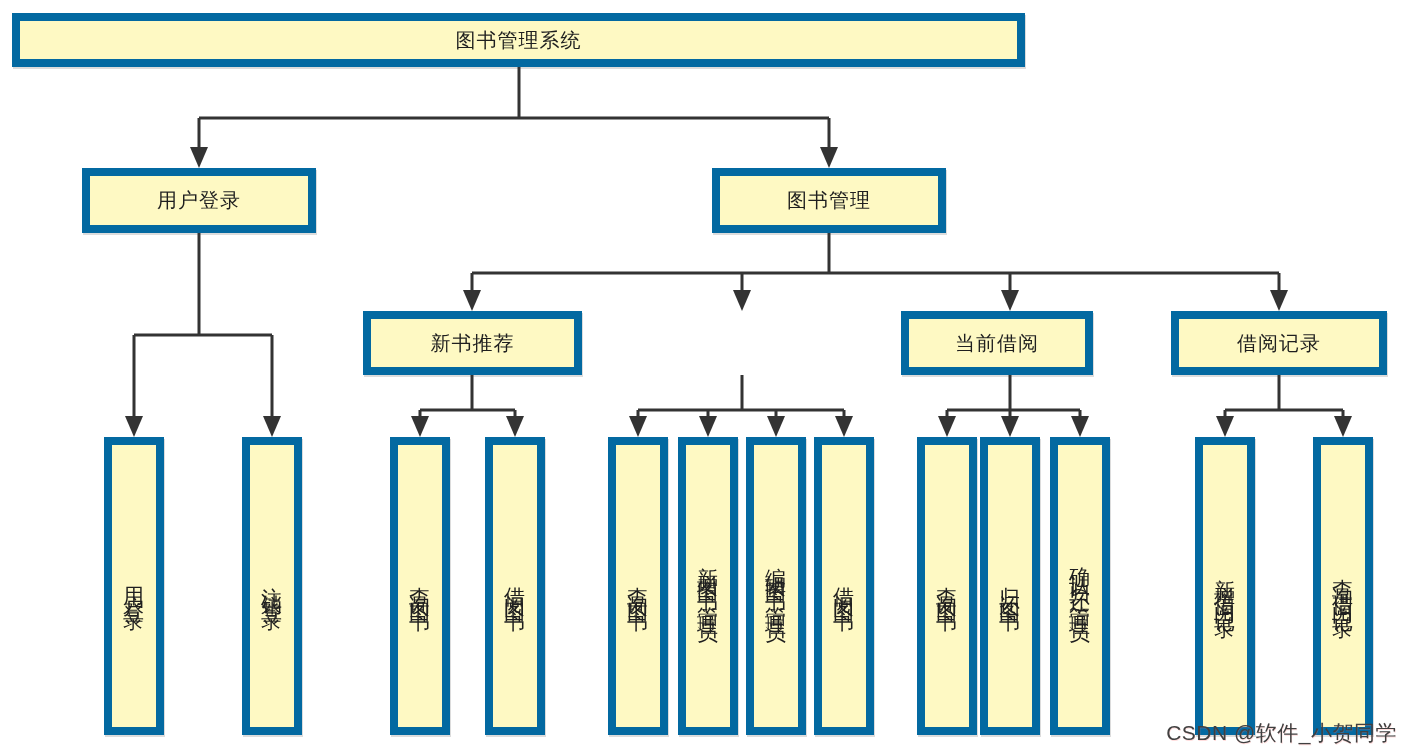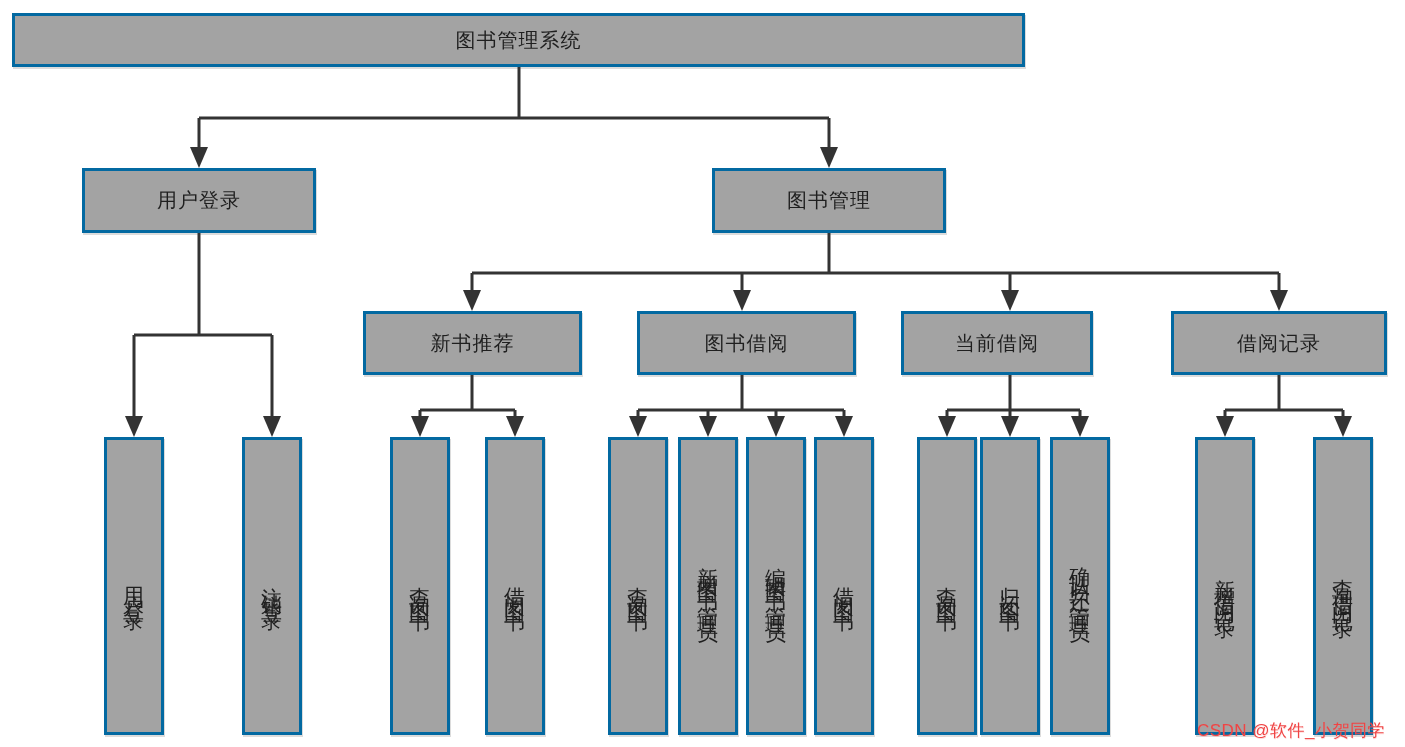--- a/index.html
+++ b/index.html
@@ -18,22 +18,22 @@
     color: #1f1f1f;
   }
   #connectors {
     position: absolute;
     left: 0; top: 0;
     width: 1405px; height: 747px;
     z-index: 1;
   }
   .node {
     position: absolute;
-    background: #a3a3a3;
-    border: 3px solid #0369a1;
+    background: #fef9c3;
+    border: 8px solid #0369a1;
     display: flex;
     align-items: center;
     justify-content: center;
     z-index: 2;
     box-shadow: 1px 2px 0 rgba(60,60,60,0.18);
   }
   .node.root {
     left: 12px; top: 13px;
     width: 1013px; height: 54px;
     font-size: 20px;
@@ -55,26 +55,26 @@
     top: 437px;
     width: 60px; height: 298px;
     writing-mode: vertical-rl;
     text-orientation: mixed;
     font-size: 21px;
     letter-spacing: 8px;
     line-height: 1;
   }
   #watermark {
     position: absolute;
-    right: 20px;
+    right: 8px;
     top: 719px;
     z-index: 3;
-    font-size: 17px;
+    font-size: 21px;
     letter-spacing: 0.5px;
-    color: #ef4444;
+    color: #404040;
     text-shadow: 0.5px 0.5px 0 rgba(255,120,120,0.25);
     white-space: nowrap;
   }
 </style>
 </head>
 <body>
 
 <div id="canvas">
 
   <svg id="connectors" viewBox="0 0 1405 747" xmlns="http://www.w3.org/2000/svg">
@@ -119,21 +119,20 @@
       <polygon points="1334,416 1352,416 1343,437"></polygon>
     </g>
   </svg>
 
   <div class="node root">图书管理系统</div>
 
   <div class="node l2" style="left:82px;">用户登录</div>
   <div class="node l3" style="left:363px;width:219px;">新书推荐</div>
 
   <div class="node l2" style="left:712px;">图书管理</div>
-  <div class="node l3" style="left:637px;width:219px;">图书借阅</div>
   <div class="node l3" style="left:901px;width:192px;">当前借阅</div>
   <div class="node l3" style="left:1171px;width:216px;">借阅记录</div>
 
   <div class="node leaf" style="left:104px;">用户登录</div>
   <div class="node leaf" style="left:242px;">注销登录</div>
   <div class="node leaf" style="left:390px;">查询图书</div>
   <div class="node leaf" style="left:485px;">借阅图书</div>
   <div class="node leaf" style="left:608px;">查询图书</div>
   <div class="node leaf" style="left:678px;">新增图书（管理员）</div>
   <div class="node leaf" style="left:746px;">编辑图书（管理员）</div>

